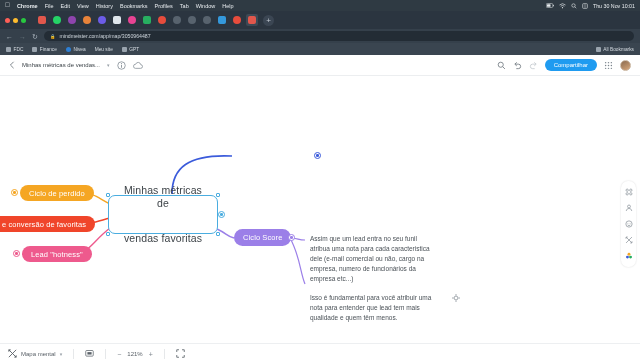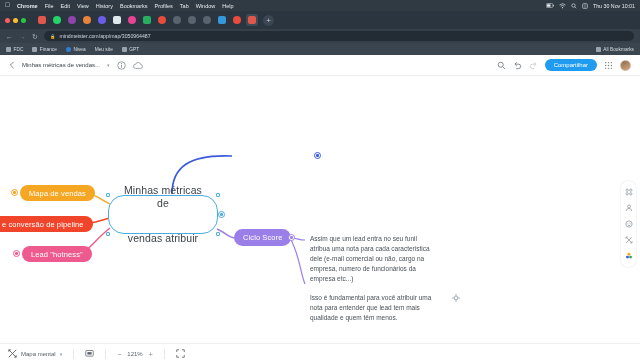--- a/index.html
+++ b/index.html
@@ -94,21 +94,21 @@
   .edges { position: absolute; inset: 0; }
 
   .node {
     position: absolute; border-radius: 9px;
     display: flex; align-items: center; justify-content: center;
     color: #fff; font-size: 7.5px; white-space: nowrap;
     padding: 0 9px; letter-spacing: .1px;
   }
   .node.central {
     background: #fff; color: #3d4348; border: 1.2px solid #4aade0;
-    border-radius: 16px; font-size: 10.5px; line-height: 1.25;
+    border-radius: 7px; font-size: 10.5px; line-height: 1.25;
     flex-direction: column; white-space: normal; text-align: center;
     padding: 6px 12px;
     gap: 22px;
   }
   .handle {
     position: absolute; width: 7px; height: 7px; border-radius: 50%;
     background: #fff; display: flex; align-items: center; justify-content: center;
   }
   .handle i { width: 2.6px; height: 2.6px; border-radius: 50%; display: block; }
   .sq { position: absolute; width: 3.5px; height: 3.5px; background: #fff;
@@ -356,39 +356,39 @@
     <path d="M172 118 C 172 92, 188 78, 232 80" fill="none" stroke="#3b5bdb" stroke-width="1.7"></path>
 
     <path d="M217 153 C 228 158, 226 160, 234 162" fill="none" stroke="#9b7fe8" stroke-width="1.4"></path>
 
     <path d="M290 162 C 298 162, 298 164, 305 164" fill="none" stroke="#9b7fe8" stroke-width="1.2"></path>
     <path d="M290 162 C 300 180, 300 196, 305 208" fill="none" stroke="#9b7fe8" stroke-width="1.2"></path>
   </svg>
 
   <div class="node central" style="left:108px; top:119px; width:110px; height:39px;">
     <span>Minhas métricas de</span>
-    <span>vendas atribuir</span>
+    <span>vendas favoritas</span>
   </div>
   <span class="sq" style="left:106px; top:117px;"></span>
   <span class="sq" style="left:216px; top:117px;"></span>
   <span class="sq" style="left:106px; top:156px;"></span>
   <span class="sq" style="left:216px; top:156px;"></span>
   <span class="handle" style="left:218px; top:135px; border:1.2px solid #4aade0;">
       <i style="background:#4aade0"></i>
     </span>
 
   <div class="node" style="left:20px; top:160px; height:16px; background:#f5a623; top:109px;">
-    <span>Mapa de vendas</span>
+    <span>Ciclo de perdido</span>
   </div>
   <span class="handle" style="left:11px; top:113px; border:1.2px solid #f5a623;">
       <i style="background:#f5a623"></i>
     </span>
 
   <div class="node" style="left:-10px; top:140px; height:16px; background:#f0452a; padding-left:12px;">
-    <span>e conversão de pipeline</span>
+    <span>e conversão de favoritas</span>
   </div>
 
   <div class="node" style="left:22px; top:170px; height:16px; background:#ee5a8d;">
     <span>Lead "hotness"</span>
   </div>
   <span class="handle" style="left:13px; top:174px; border:1.2px solid #ee5a8d;">
       <i style="background:#ee5a8d"></i>
     </span>
 
   <span class="handle" style="left:314px; top:76px; border:1.2px solid #3b5bdb;">

